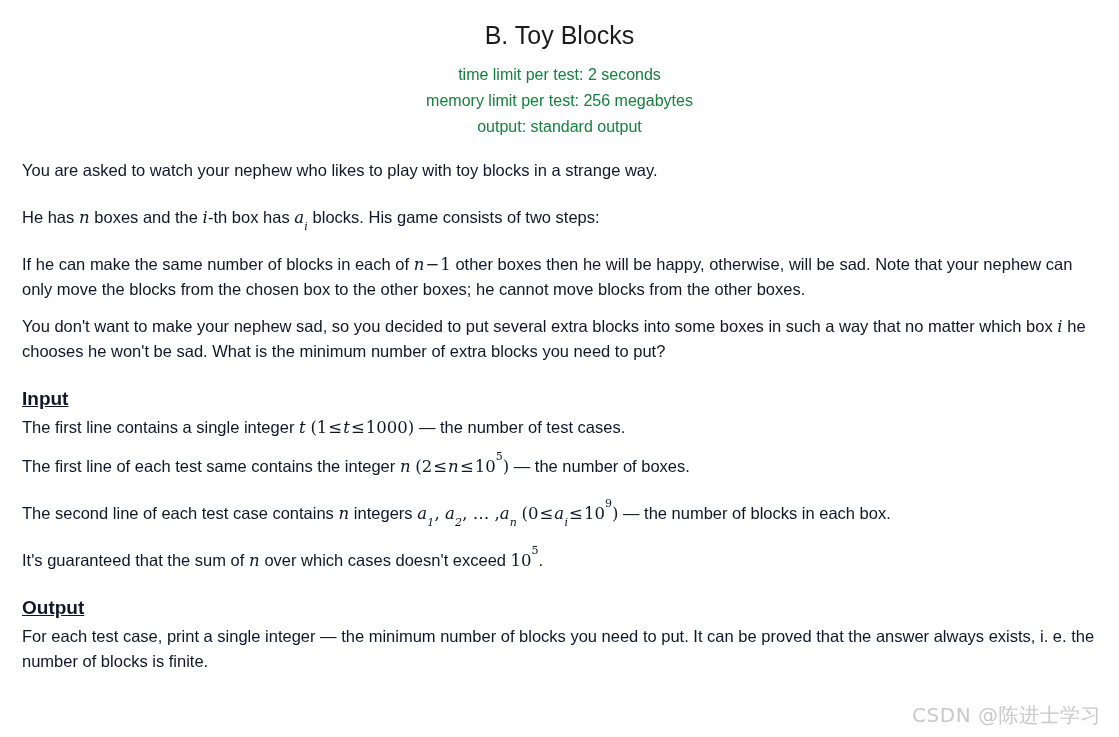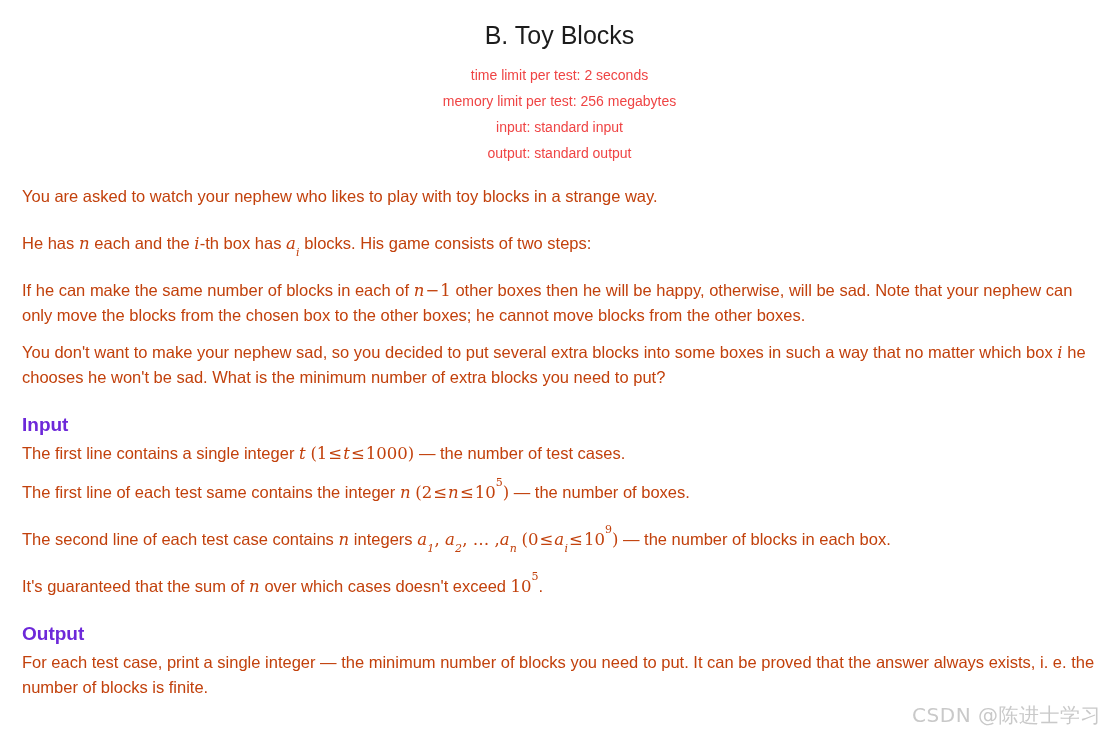--- a/index.html
+++ b/index.html
@@ -29,35 +29,35 @@
     padding-top: 18px;
   }
   .problem-title {
     font-size: 25px;
     font-weight: 400;
     line-height: 34px;
     margin: 0 0 10px 0;
     color: #1c1c1c;
   }
   .limit-line {
-    font-size: 14px;
+    font-size: 16px;
     line-height: 26px;
-    color: #ef4444;
+    color: #15803d;
   }
 
   
   .statement {
     padding: 0 22px 0 22px;
     margin-top: 18px;
   }
   .para {
     font-size: 16.5px;
     line-height: 25px;
     margin: 0 0 22px 0;
-    color: #c2410c;
+    color: #0f172a;
   }
   .para.tight {
     margin-bottom: 12px;
   }
 
   ol.steps {
     margin: 0 0 22px 0;
     padding-left: 46px;
     font-size: 16.5px;
     line-height: 25px;
@@ -65,21 +65,22 @@
   ol.steps li {
     margin: 0;
     padding: 0;
   }
 
   h2.section {
     font-size: 19px;
     font-weight: bold;
     margin: 0 0 3px 0;
     line-height: 26px;
-    color: #6d28d9;
+    color: #0f172a;
+    text-decoration: underline;
   }
   h2.section.output-head {
     margin-top: 20px;
   }
 
   .para.after-head {
     margin-bottom: 14px;
   }
 
   
@@ -130,29 +131,28 @@
 </style>
 </head>
 <body>
 
 <div class="page">
 
   <div class="problem-header">
     <h1 class="problem-title">B. Toy Blocks</h1>
     <div class="limit-line">time limit per test: 2 seconds</div>
     <div class="limit-line">memory limit per test: 256 megabytes</div>
-    <div class="limit-line">input: standard input</div>
     <div class="limit-line">output: standard output</div>
   </div>
 
   <div class="statement">
 
     <p class="para">You are asked to watch your nephew who likes to play with toy blocks in a strange way.</p>
 
-    <p class="para"><span>He has </span><span class="m">n</span><span> each and the </span><span class="m">i</span><span>-th box has </span><span class="m"><span>a</span><sub>i</sub></span><span> blocks. His game consists of two steps:</span></p>
+    <p class="para"><span>He has </span><span class="m">n</span><span> boxes and the </span><span class="m">i</span><span>-th box has </span><span class="m"><span>a</span><sub>i</sub></span><span> blocks. His game consists of two steps:</span></p>
 
 
     <p class="para tight"><span>If he can make the same number of blocks in each of </span><span class="m">n</span><span class="op">−</span><span class="mr">1</span><span> other boxes then he will be happy, otherwise, will be sad. Note that your nephew can only move the blocks from the chosen box to the other boxes; he cannot move blocks from the other boxes.</span></p>
 
     <p class="para"><span>You don't want to make your nephew sad, so you decided to put several extra blocks into some boxes in such a way that no matter which box </span><span class="m">i</span><span> he chooses he won't be sad. What is the minimum number of extra blocks you need to put?</span></p>
 
     <h2 class="section">Input</h2>
 
     <p class="para after-head"><span>The first line contains a single integer </span><span class="m">t</span> <span class="mr">(</span><span class="mr">1</span><span class="op">≤</span><span class="m">t</span><span class="op">≤</span><span class="mr">1000</span><span class="mr">)</span> <span>—</span><span> the number of test cases.</span></p>
 

